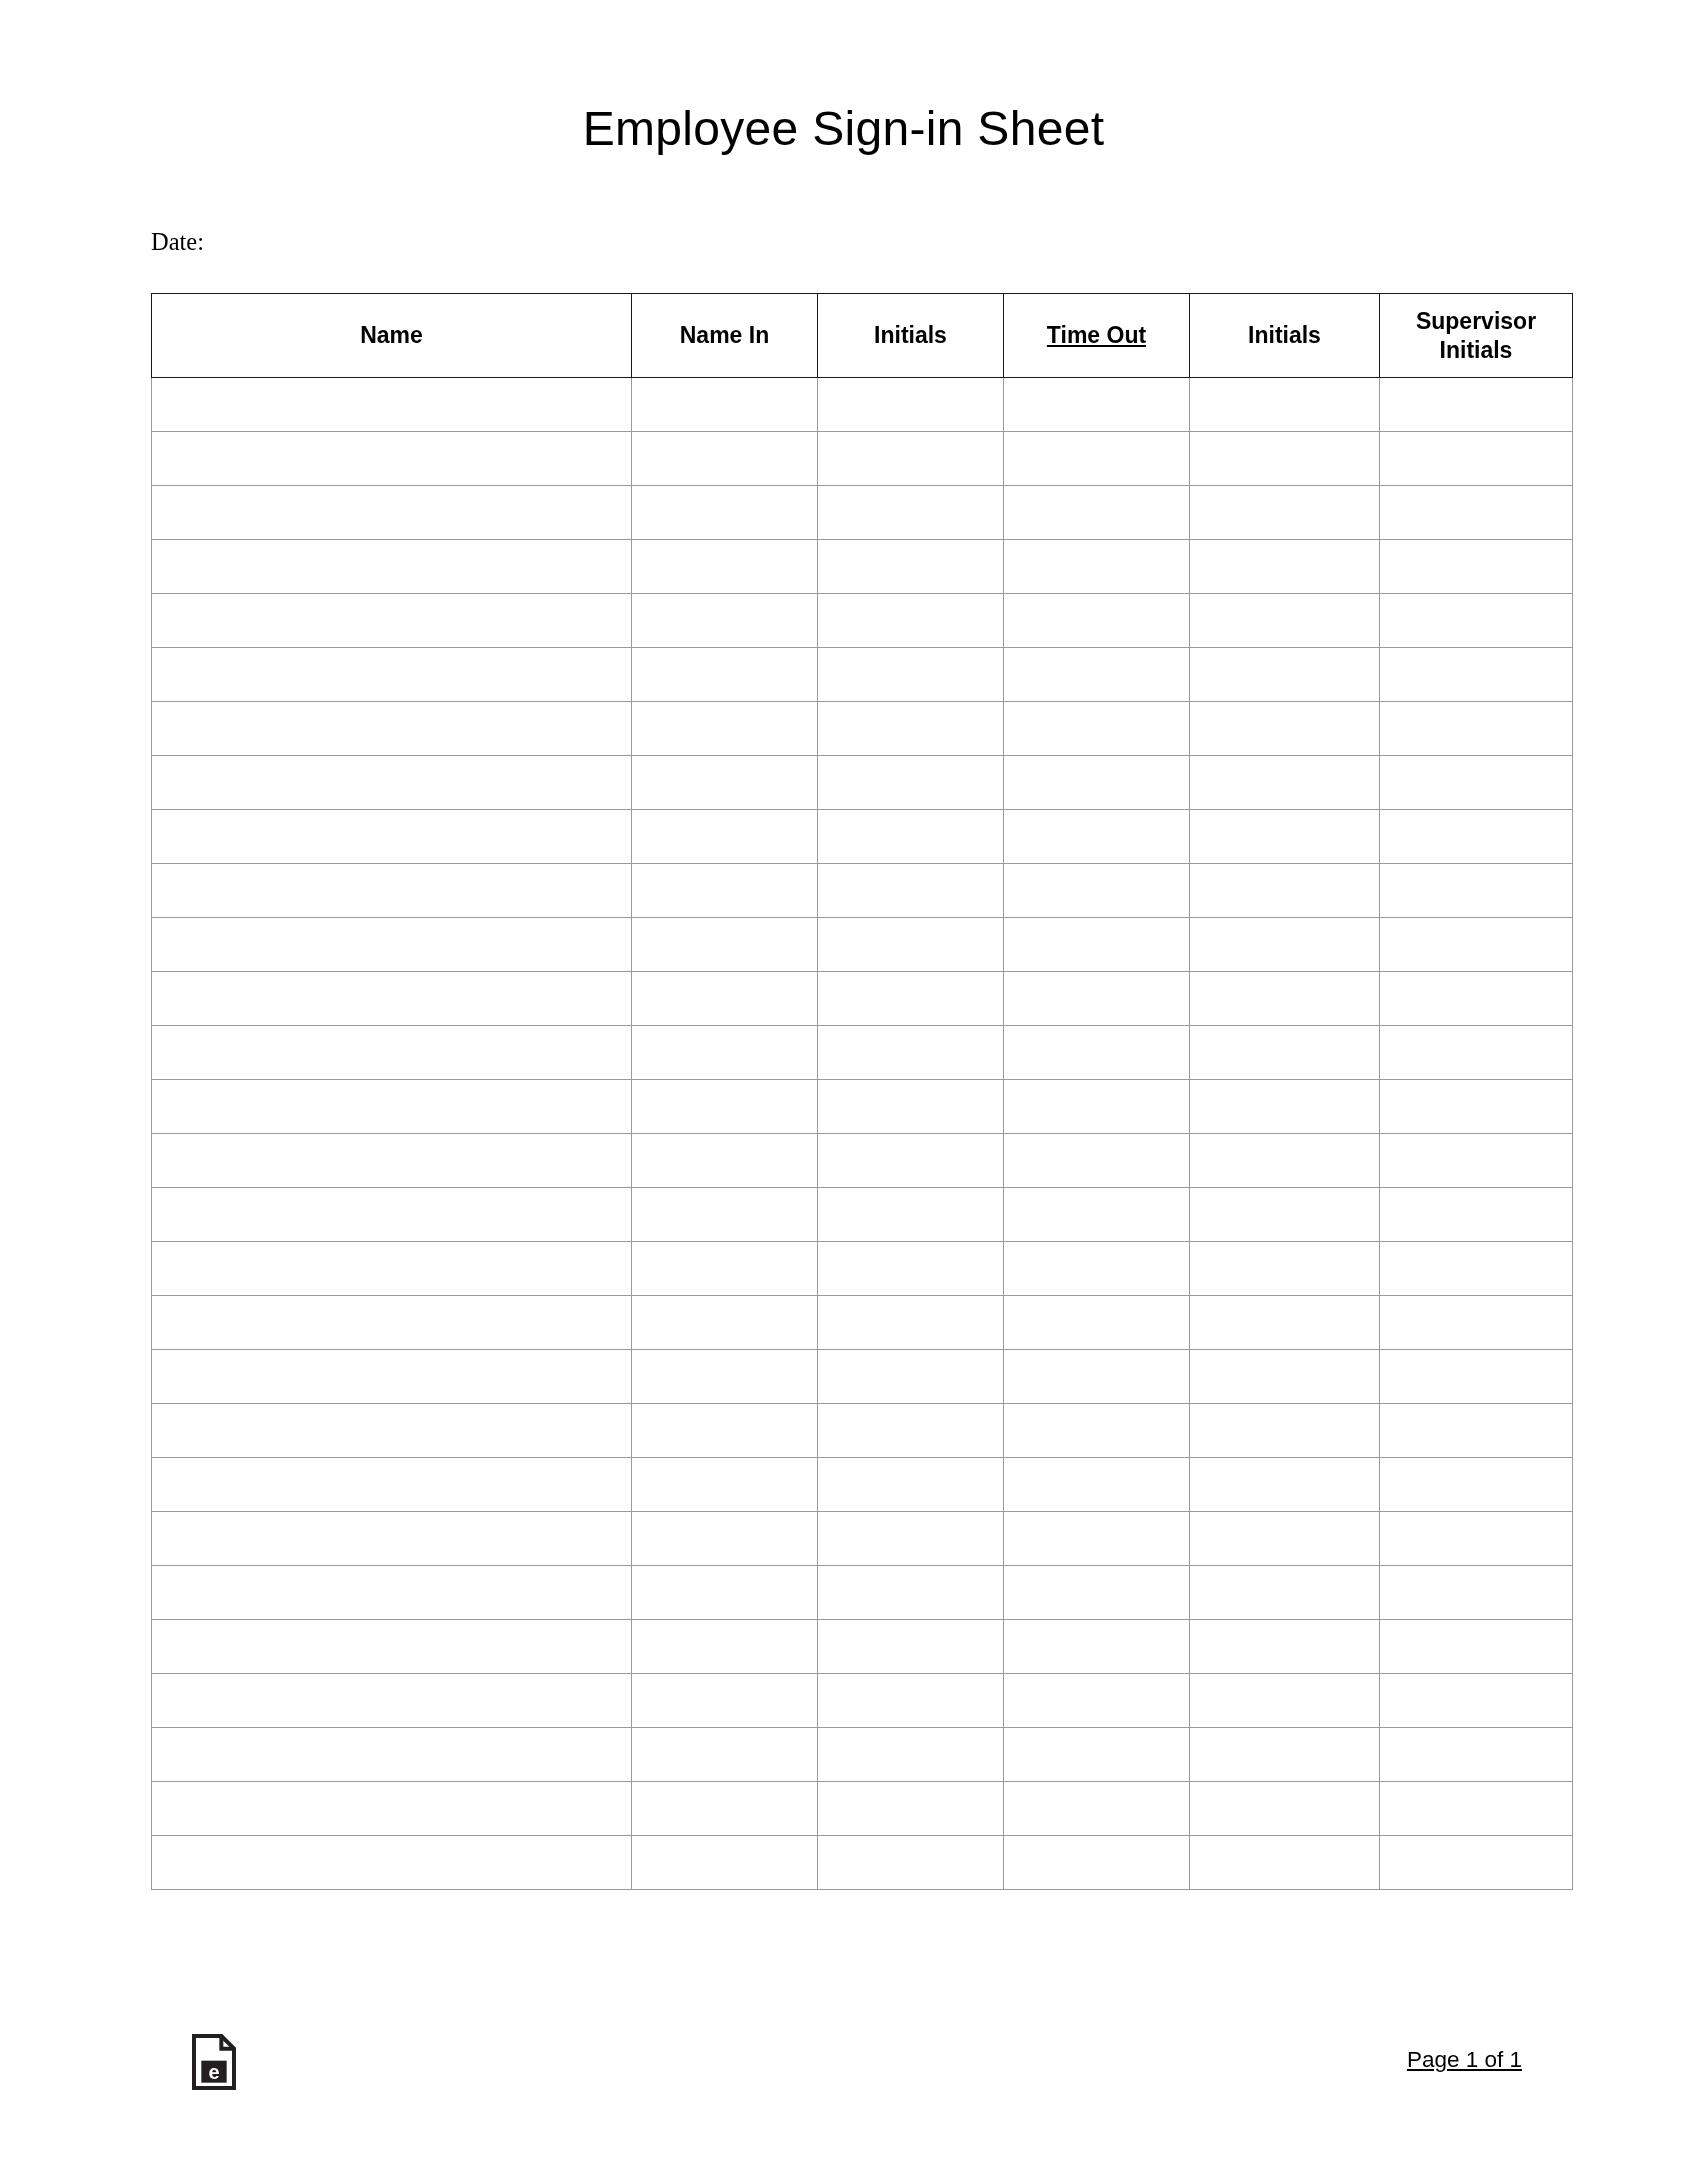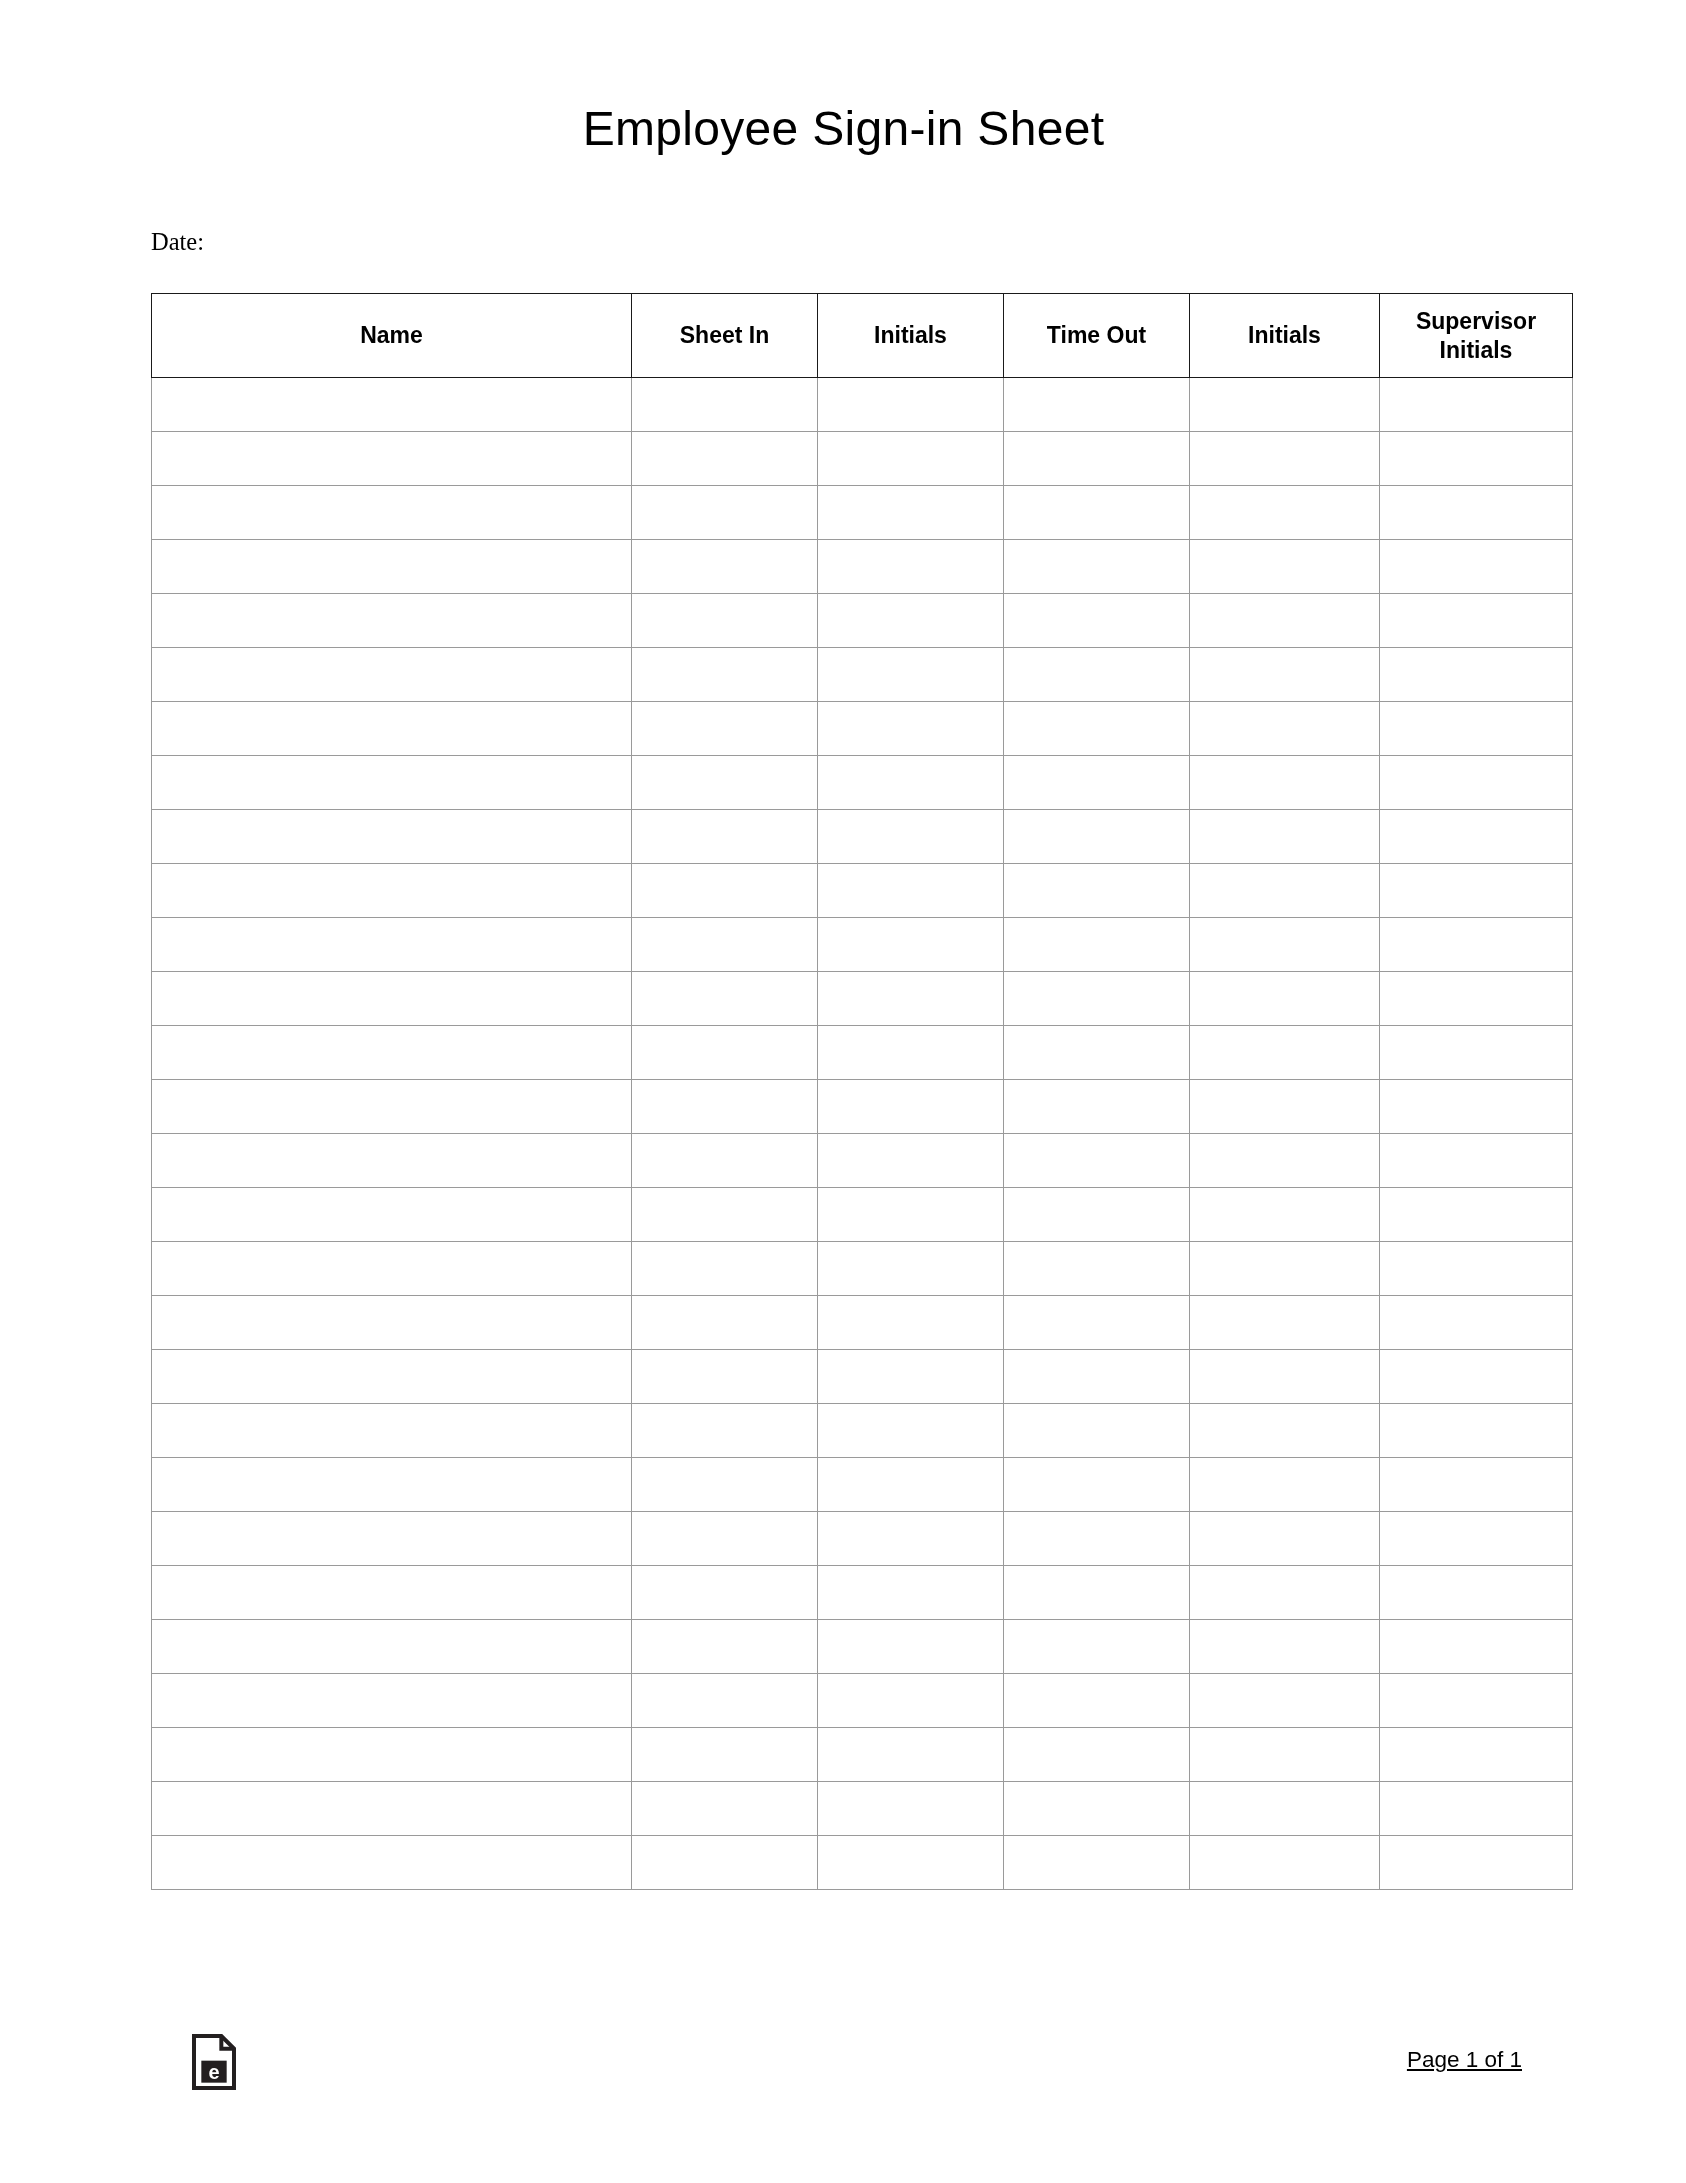--- a/index.html
+++ b/index.html
@@ -64,21 +64,21 @@
     vertical-align: middle;
     line-height: 1.25;
     padding: 0 4px;
   }
   .sheet-table tbody td {
     height: 53px;
   }
   .col-name    { width: 471px; }
   .col-timein  { width: 177px; }
   .col-init1   { width: 177px; }
-  .col-timeout { width: 177px; }
+  .col-timeout { width: 177px; text-decoration: underline; }
   .col-init2   { width: 181px; }
   .col-super   { width: 184px; }
 
   .footer-logo {
     position: absolute;
     left: 192px;
     top: 2034px;
     width: 44px;
     height: 56px;
   }
@@ -98,21 +98,21 @@
 <div class="page">
 
   <div class="doc-title">Employee Sign-in Sheet</div>
 
   <div class="date-line">Date:</div>
 
   <table class="sheet-table">
     <thead>
       <tr>
         <th class="col-name">Name</th>
-        <th class="col-timein">Sheet In</th>
+        <th class="col-timein">Name In</th>
         <th class="col-init1">Initials</th>
         <th class="col-timeout">Time Out</th>
         <th class="col-init2">Initials</th>
         <th class="col-super">Supervisor Initials</th>
       </tr>
     </thead>
     <tbody>
         <tr>
           <td class="col-name"></td>
           <td class="col-timein"></td>

